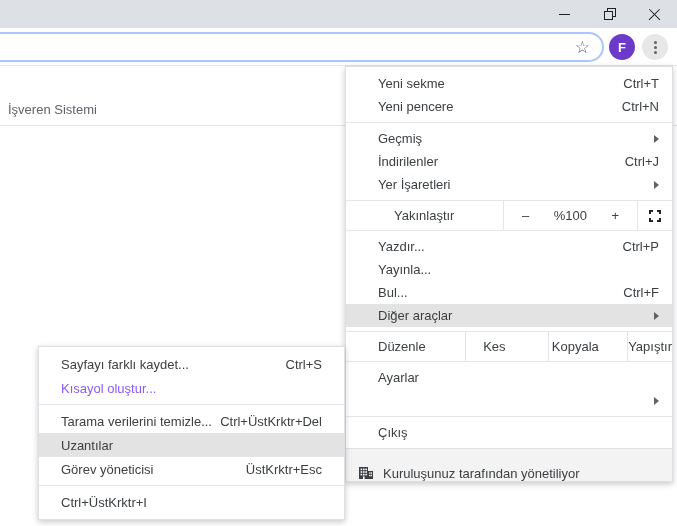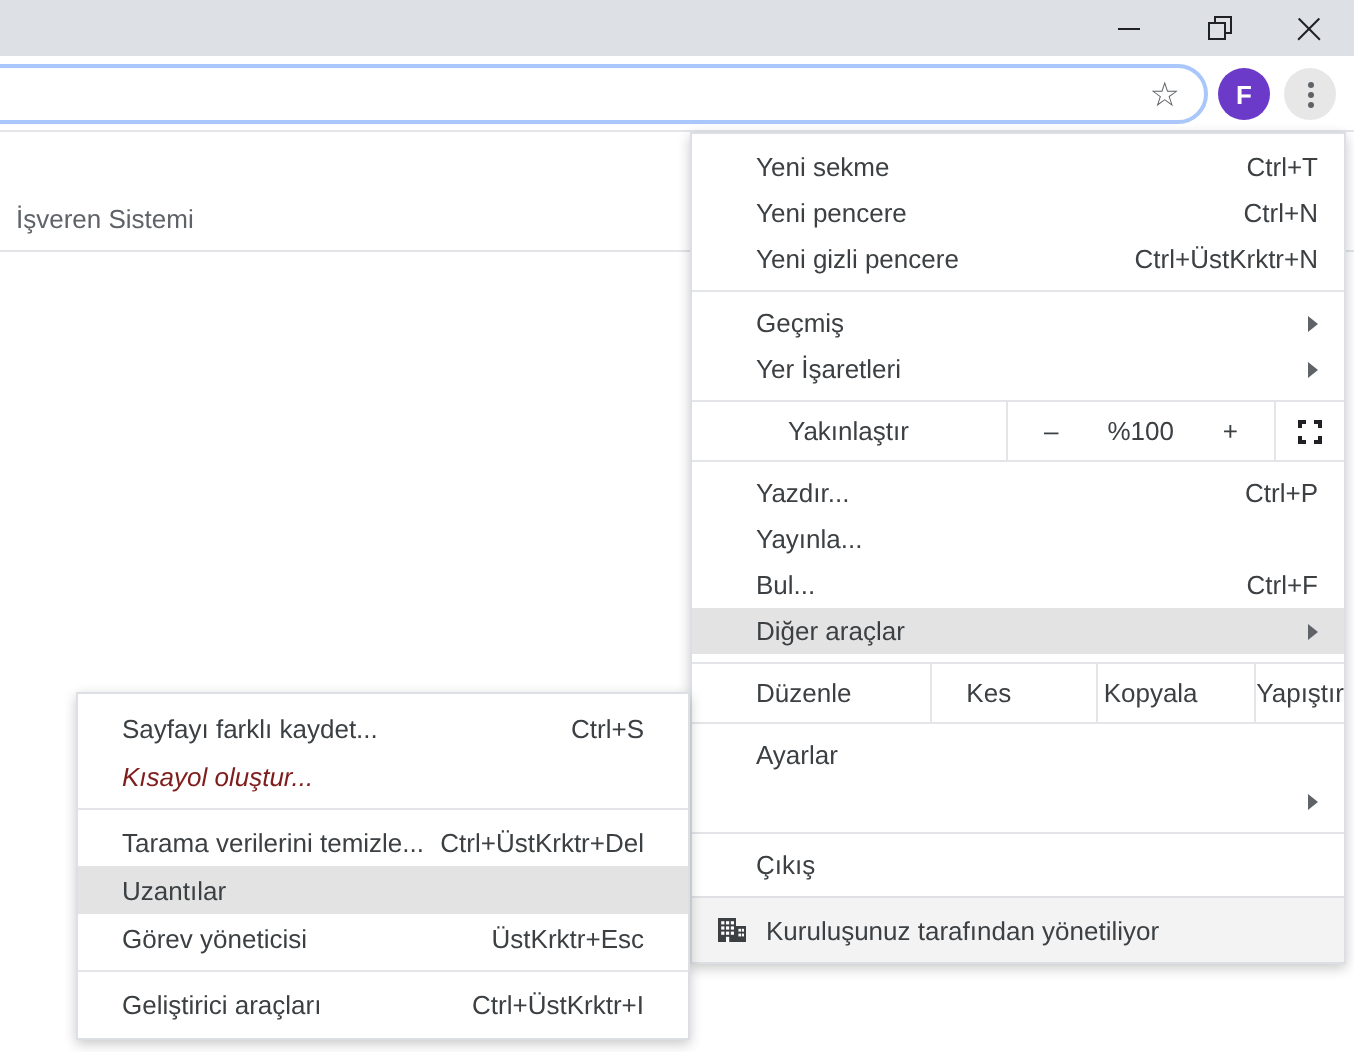--- a/index.html
+++ b/index.html
@@ -57,21 +57,21 @@
     box-shadow:0 2px 6px rgba(0,0,0,.22); padding:5px 0;
   }
   .main-menu { left:345px; top:66px; width:328px; z-index:5; }
   .sub-menu  { left:38px;  top:318px; width:307px; z-index:6;margin-top:28px; }
 
   .mi { height:23px; display:flex; align-items:center; padding:0 13px 0 32px; color:#3c4043; }
   .sub-menu .mi { height:24px; padding:0 22px; }
   .mi .lbl { flex:1; white-space:nowrap; }
   .mi .sc { white-space:nowrap; }
   .mi.hl { background:#e3e3e3; }
-  .mi.disabled { color:#7f1d1d;font-style:italic; }
+  .mi.disabled { color:#8b5cf6; }
   .sep { border-top:1px solid #e4e5e8; margin:4px 0; }
   .sep.tight-b { margin-bottom:0; }
   .sep.tight-t { margin-top:0; }
   .arrow {
     width:0; height:0; border-left:5px solid #5f6368;
     border-top:4px solid transparent; border-bottom:4px solid transparent;
     margin-left:auto;
   }
 
   
@@ -95,21 +95,21 @@
   .edit-row .e-label { width:115px; padding-left:32px; }
   .edit-row .e-btn { border-left:1px solid #e4e5e8; justify-content:center; }
   .edit-row .e-cut { width:77px;text-align:center; }
   .edit-row .e-copy { width:71px; }
   .edit-row .e-paste { flex:1; }
 
   
   .menu-footer {
     margin-top:4px; border-top:1px solid #e0e1e4; background:#f3f3f4;
     height:33px; margin-bottom:-5px;
-    display:flex; align-items:center; gap:9px; padding:0 12px;
+    display:flex; align-items:flex-end; gap:9px; padding:0 12px;
   }
 </style>
 </head>
 <body>
 
 <div class="titlebar">
   <div class="win-btn">
     <span class="min-icon"></span>
   </div>
   <div class="win-btn">
@@ -144,28 +144,28 @@
 
 <div class="menu main-menu">
   <div class="mi">
     <span class="lbl">Yeni sekme</span>
     <span class="sc">Ctrl+T</span>
   </div>
   <div class="mi">
     <span class="lbl">Yeni pencere</span>
     <span class="sc">Ctrl+N</span>
   </div>
-  <div class="mi">
-    <span class="lbl">Yeni gizli pencere</span>
-    <span class="sc">Ctrl+ÜstKrktr+N</span>
-  </div>
   <div class="sep"></div>
   <div class="mi">
     <span class="lbl">Geçmiş</span>
     <span class="arrow"></span>
+  </div>
+  <div class="mi">
+    <span class="lbl">İndirilenler</span>
+    <span class="sc">Ctrl+J</span>
   </div>
   <div class="mi">
     <span class="lbl">Yer İşaretleri</span>
     <span class="arrow"></span>
   </div>
   <div class="sep tight-b"></div>
   <div class="zoom-row">
     <div class="zlabel">Yakınlaştır</div>
     <div class="zctrl">
       <span>–</span>
@@ -255,16 +255,15 @@
   </div>
   <div class="mi hl">
     <span class="lbl">Uzantılar</span>
   </div>
   <div class="mi">
     <span class="lbl">Görev yöneticisi</span>
     <span class="sc">ÜstKrktr+Esc</span>
   </div>
   <div class="sep"></div>
   <div class="mi">
-    <span class="lbl">Geliştirici araçları</span>
     <span class="sc">Ctrl+ÜstKrktr+I</span>
   </div>
 </div>
 
 </body></html>

